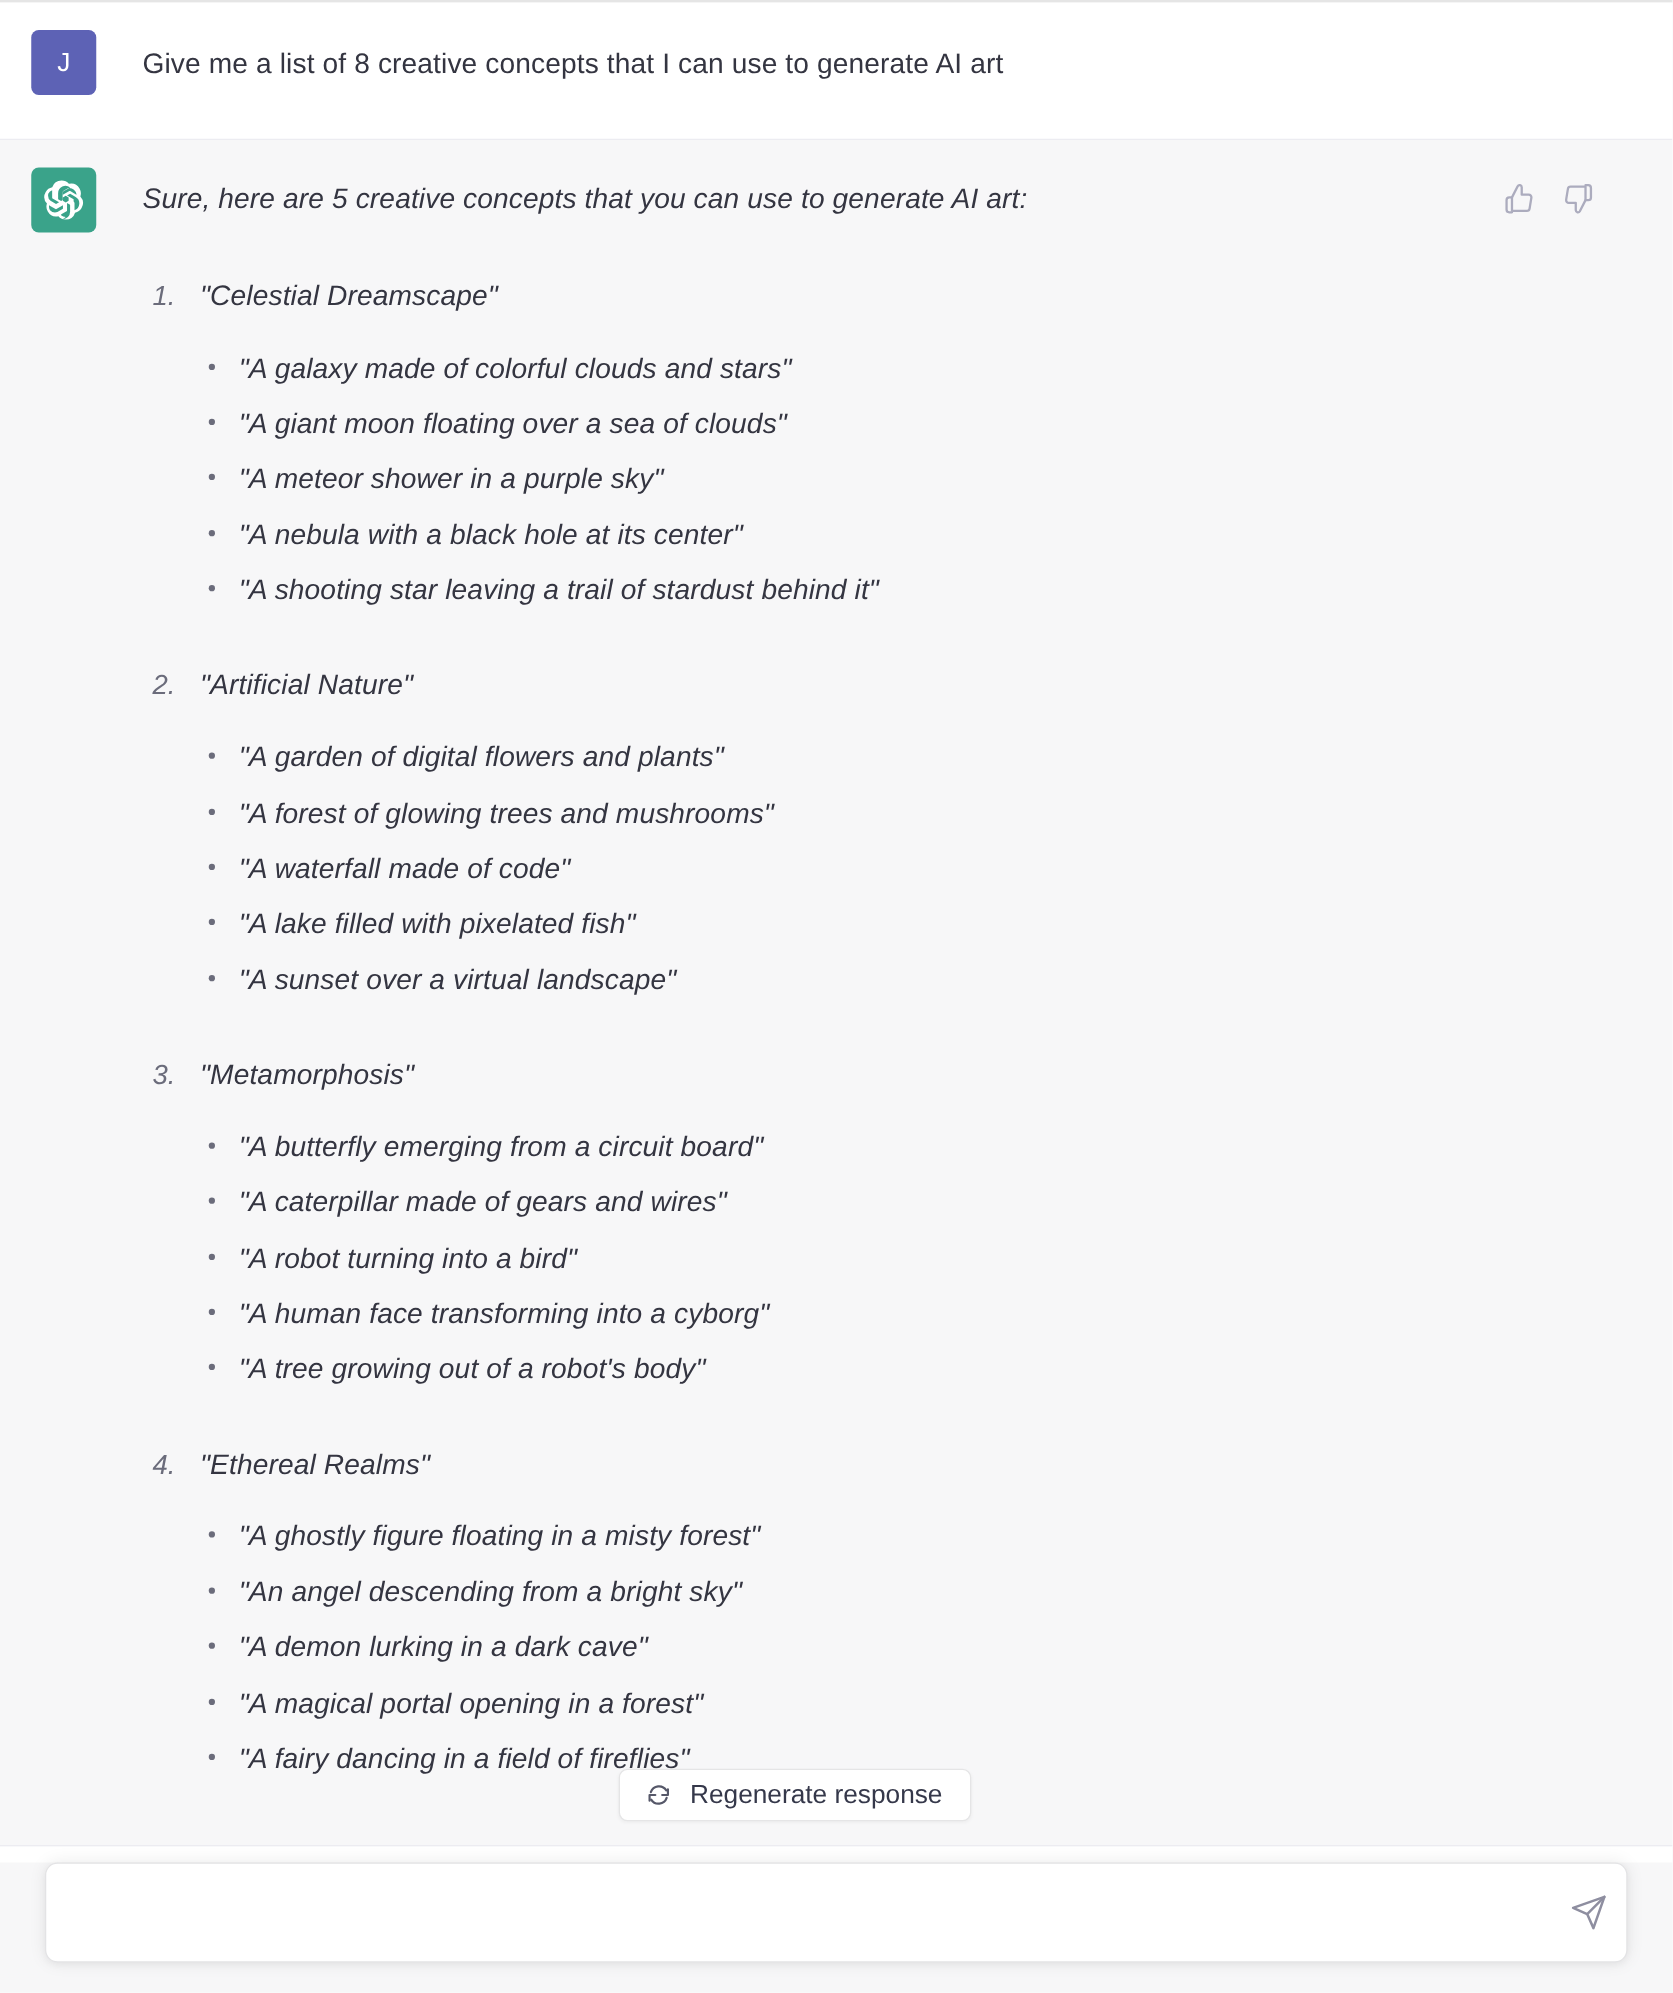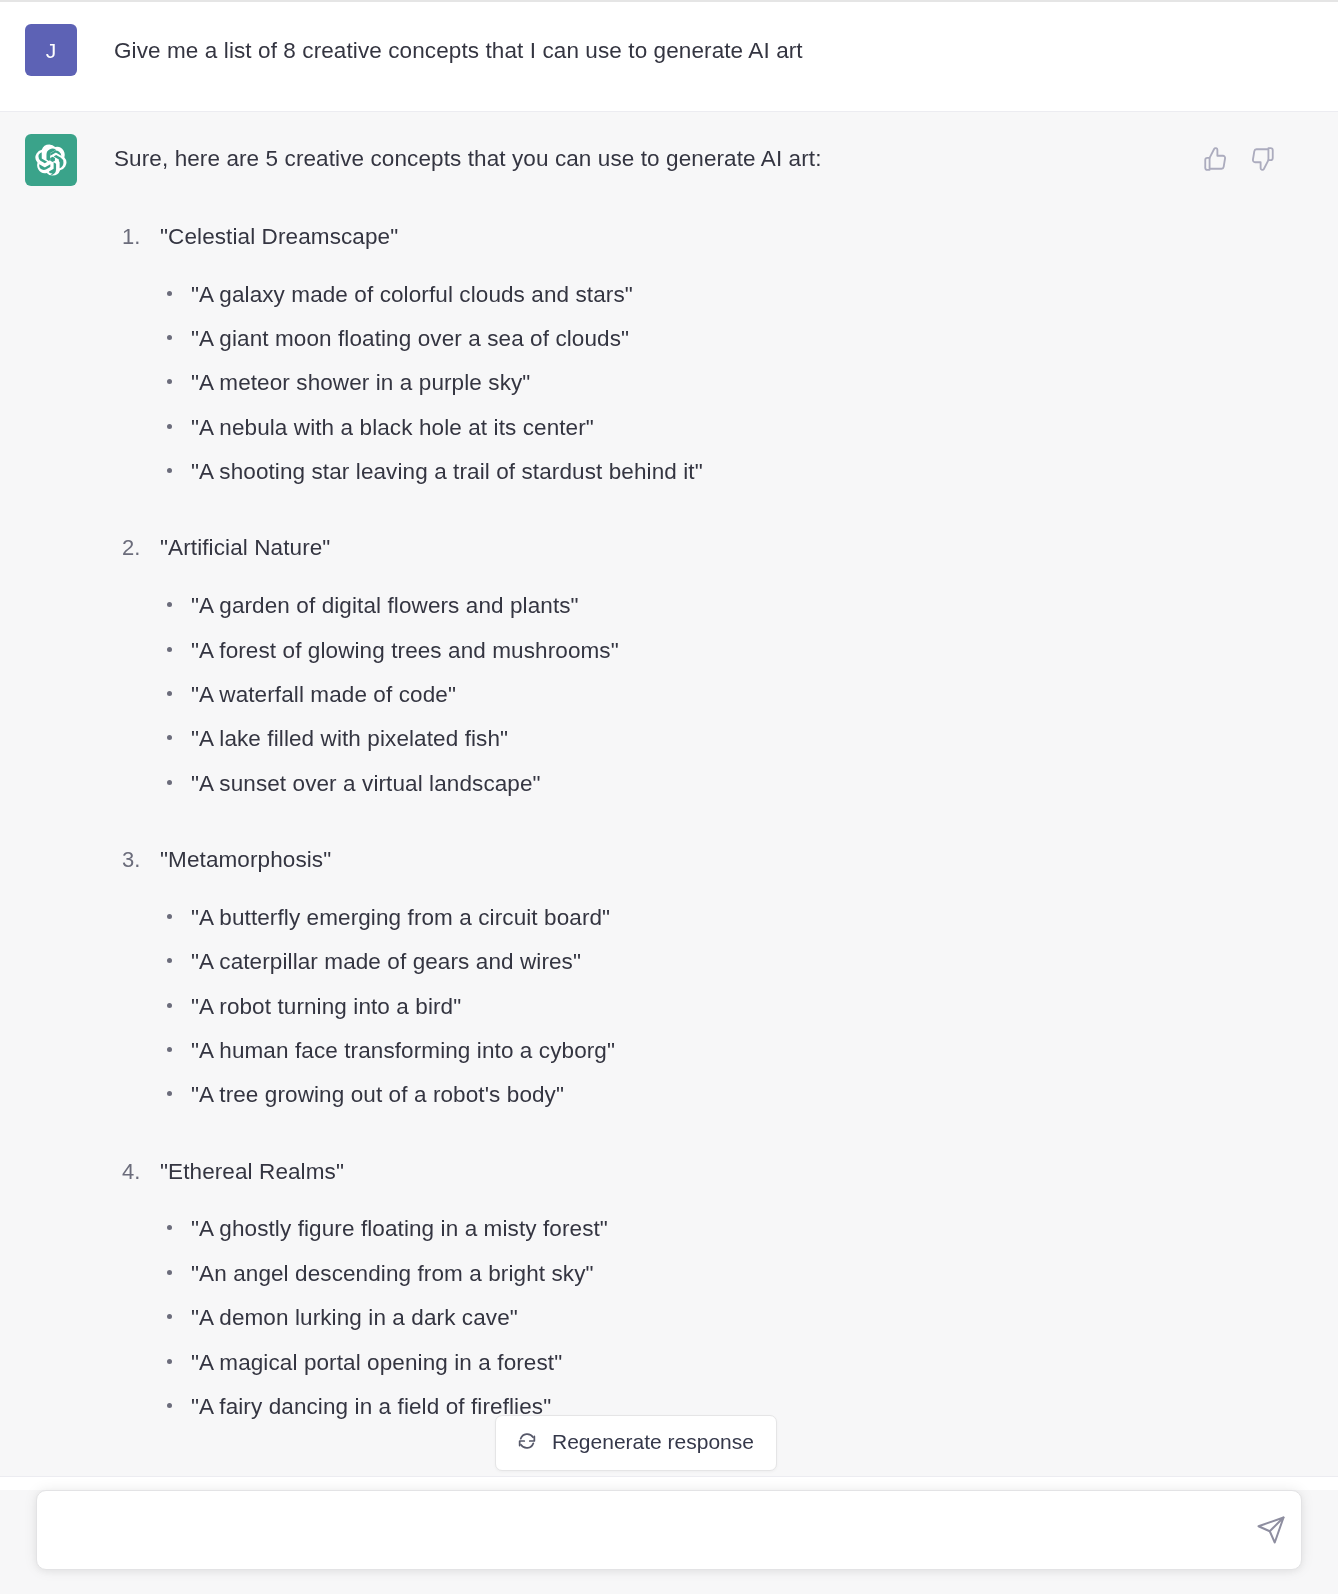--- a/index.html
+++ b/index.html
@@ -43,20 +43,21 @@
   }
   .msg-user {
     background: #ffffff;
     border-bottom: 1px solid #ececf1;
     min-height: 110px;
   }
   .msg-assistant {
     background: #f7f7f8;
     border-bottom: 1px solid #ececf1;
     padding-bottom: 40px;
+    font-style: italic;
   }
 
   .msg-inner {
     position: relative;
     width: 100%;
     display: flex;
     align-items: flex-start;
     padding-left: 25px;
     padding-right: 30px;
   }
@@ -179,32 +180,32 @@
     cursor: pointer;
   }
   .feedback .ficon svg { display: block; width: 26px; height: 26px; }
 
   
   .regenerate {
     position: absolute;
     left: 495px;
     top: 1415px;
     display: inline-flex;
-    align-items: flex-start;
+    align-items: center;
     gap: 14px;
     background: #ffffff;
     border: 1px solid #e5e5e6;
     border-radius: 7px;
     padding: 14px 22px 14px 20px;
     font-size: 21px;
     color: #35384a;
     box-shadow: 0 1px 3px rgba(0,0,0,0.04);
     cursor: pointer;
     z-index: 5;
-    height: 56px;
+    height: 42px;
   }
   .regenerate .ricon { display: flex; color: #565869; }
   .regenerate .ricon svg { display: block; }
 
   
   .composer-wrap {
     position: absolute;
     left: 0;
     bottom: 0;
     width: 100%;

